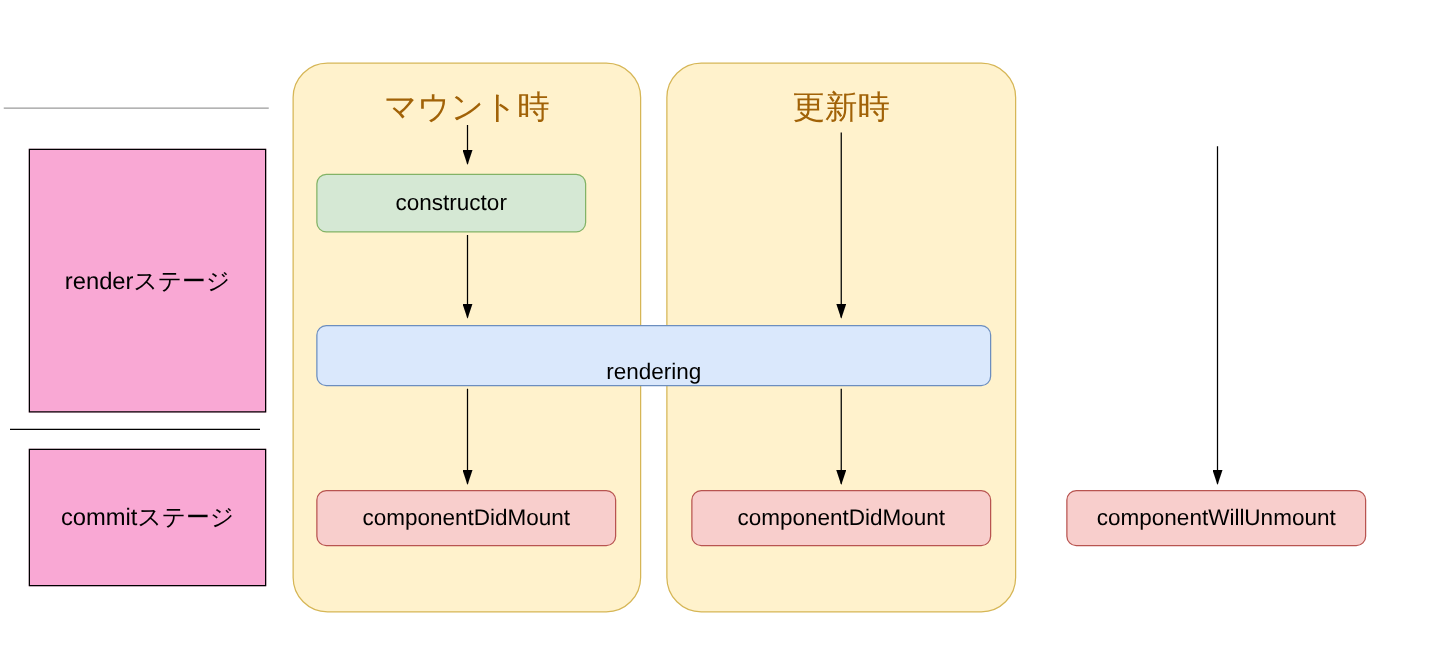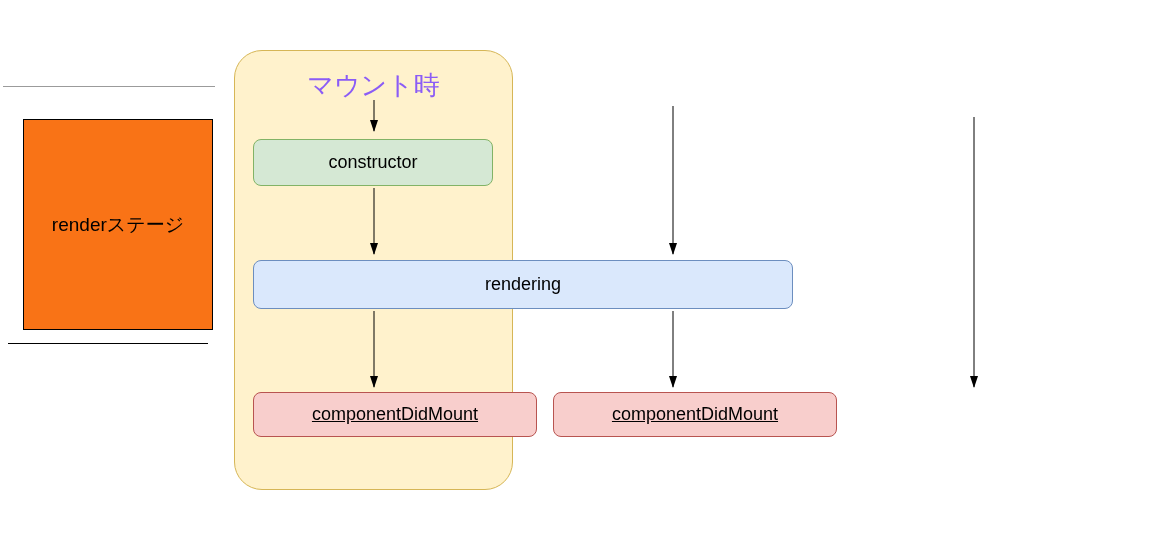--- a/index.html
+++ b/index.html
@@ -40,29 +40,29 @@
   .col-2 { left: 533px; width: 280px; }
   .col-3 { left: 834px; width: 280px; }
   .column-title {
     position: absolute;
     top: 20px;
     left: 0;
     width: 100%;
     text-align: center;
     font-size: 26px;
     line-height: 1.1;
-    color: #8b5cf6;
+    color: #a16207;
     white-space: nowrap;
   }
   
   .stage-box {
     position: absolute;
     left: 23px;
     width: 190px;
-    background: #f97316;
+    background: #f9a8d4;
     border: 1px solid #000000;
     display: flex;
     align-items: center;
     justify-content: center;
     z-index: 1;
   }
   .stage-box .stage-label {
     font-size: 19px;
     white-space: nowrap;
   }
@@ -80,33 +80,34 @@
     position: absolute;
     border-radius: 8px;
     display: flex;
     align-items: center;
     justify-content: center;
     font-size: 18px;
     white-space: nowrap;
     z-index: 2;
   }
   .node-constructor {
-    left: 253px; top: 139px; width: 240px; height: 47px;
+    left: 253px; top: 139px; width: 216px; height: 47px;
     background: var(--constructor-fill);
     border: 1px solid var(--constructor-border);
   }
   .node-rendering {
     left: 253px; top: 260px; width: 540px; height: 49px;
     background: var(--rendering-fill);
     border: 1px solid var(--rendering-border);
+    align-items: flex-end;
   }
   .node-lifecycle {
     background: var(--lifecycle-fill);
     border: 1px solid var(--lifecycle-border);
-    top: 392px; height: 45px; width: 284px; text-decoration: underline;
+    top: 392px; height: 45px; width: 240px;
   }
   .node-did-mount    { left: 253px; }
   .node-did-update   { left: 553px; }
   .node-will-unmount { left: 853px; }
   
   .arrows {
     position: absolute;
     left: 0; top: 0;
     width: 1157px; height: 537px;
     z-index: 3;
@@ -115,38 +116,47 @@
   .arrows line { stroke: var(--arrow); stroke-width: 1; }
 </style>
 </head>
 <body>
 
 <div class="canvas">
 
   <div class="column col-1">
     <div class="column-title">マウント時</div>
   </div>
+  <div class="column col-2">
+    <div class="column-title">更新時</div>
+  </div>
 
   <div class="hairline hairline-top"></div>
   <div class="stage-box render-stage">
     <span class="stage-label">renderステージ</span>
   </div>
   <div class="hairline hairline-divider"></div>
+  <div class="stage-box commit-stage">
+    <span class="stage-label">commitステージ</span>
+  </div>
 
   <div class="node node-constructor">
     <span>constructor</span>
   </div>
   <div class="node node-rendering">
     <span>rendering</span>
   </div>
   <div class="node node-lifecycle node-did-mount">
     <span>componentDidMount</span>
   </div>
   <div class="node node-lifecycle node-did-update">
     <span>componentDidMount</span>
+  </div>
+  <div class="node node-lifecycle node-will-unmount">
+    <span>componentWillUnmount</span>
   </div>
 
   <svg class="arrows" viewBox="0 0 1157 537" xmlns="http://www.w3.org/2000/svg">
     <defs>
       <marker id="arrowhead" markerWidth="12" markerHeight="8" refX="11" refY="4" orient="auto" markerUnits="userSpaceOnUse">
         <path d="M0,0 L12,4 L0,8 Z" fill="#000000"></path>
       </marker>
     </defs>
     <line x1="374" y1="100" x2="374" y2="131" marker-end="url(#arrowhead)"></line>
     <line x1="374" y1="188" x2="374" y2="254" marker-end="url(#arrowhead)"></line>

